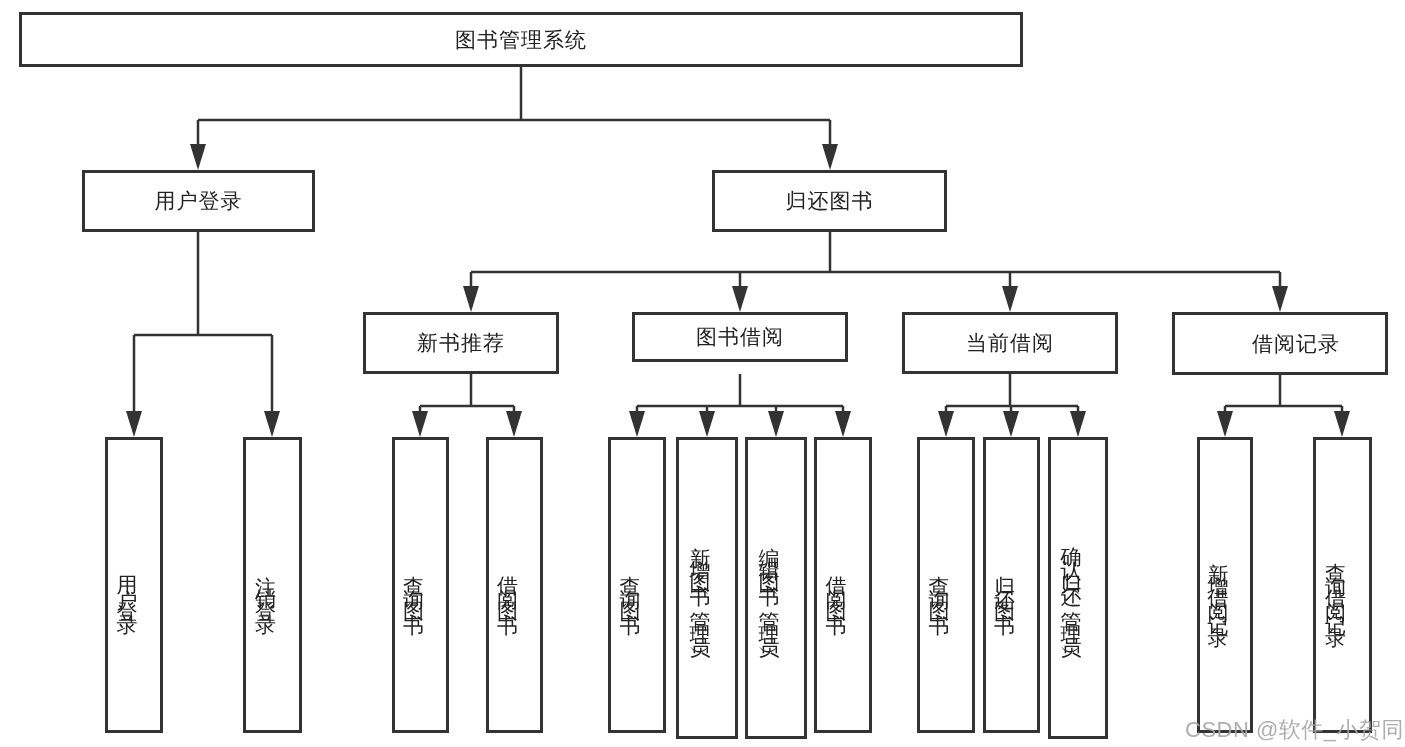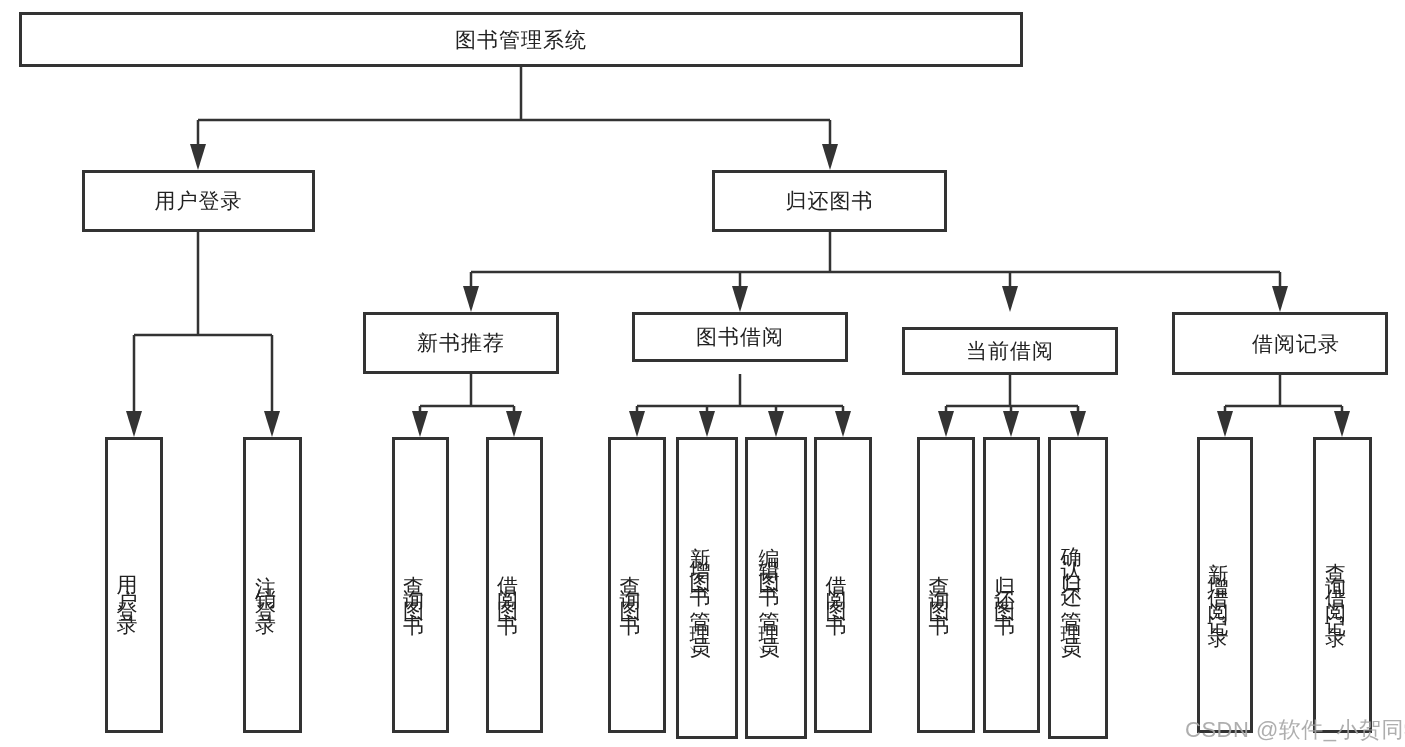--- a/index.html
+++ b/index.html
@@ -123,21 +123,21 @@
   <div class="hbox" style="left:712px; top:170px; width:235px; height:62px;">
     <span>归还图书</span>
   </div>
 
   <div class="hbox" style="left:363px; top:312px; width:196px; height:62px;">
     <span>新书推荐</span>
   </div>
   <div class="hbox" style="left:632px; top:312px; width:216px; height:50px;">
     <span>图书借阅</span>
   </div>
-  <div class="hbox" style="left:902px; top:327px; width:216px; height:48px;">
+  <div class="hbox" style="left:902px; top:312px; width:216px; height:62px;">
     <span>当前借阅</span>
   </div>
   <div class="hbox" style="left:1172px; top:312px; width:216px; height:63px;padding-left:32px;">
     <span>借阅记录</span>
   </div>
 
   <div class="vbox" style="left:105px; top:437px; width:58px; height:296px;">
     <span class="vtext">用户登录</span>
   </div>
   <div class="vbox" style="left:243px; top:437px; width:59px; height:296px;">

